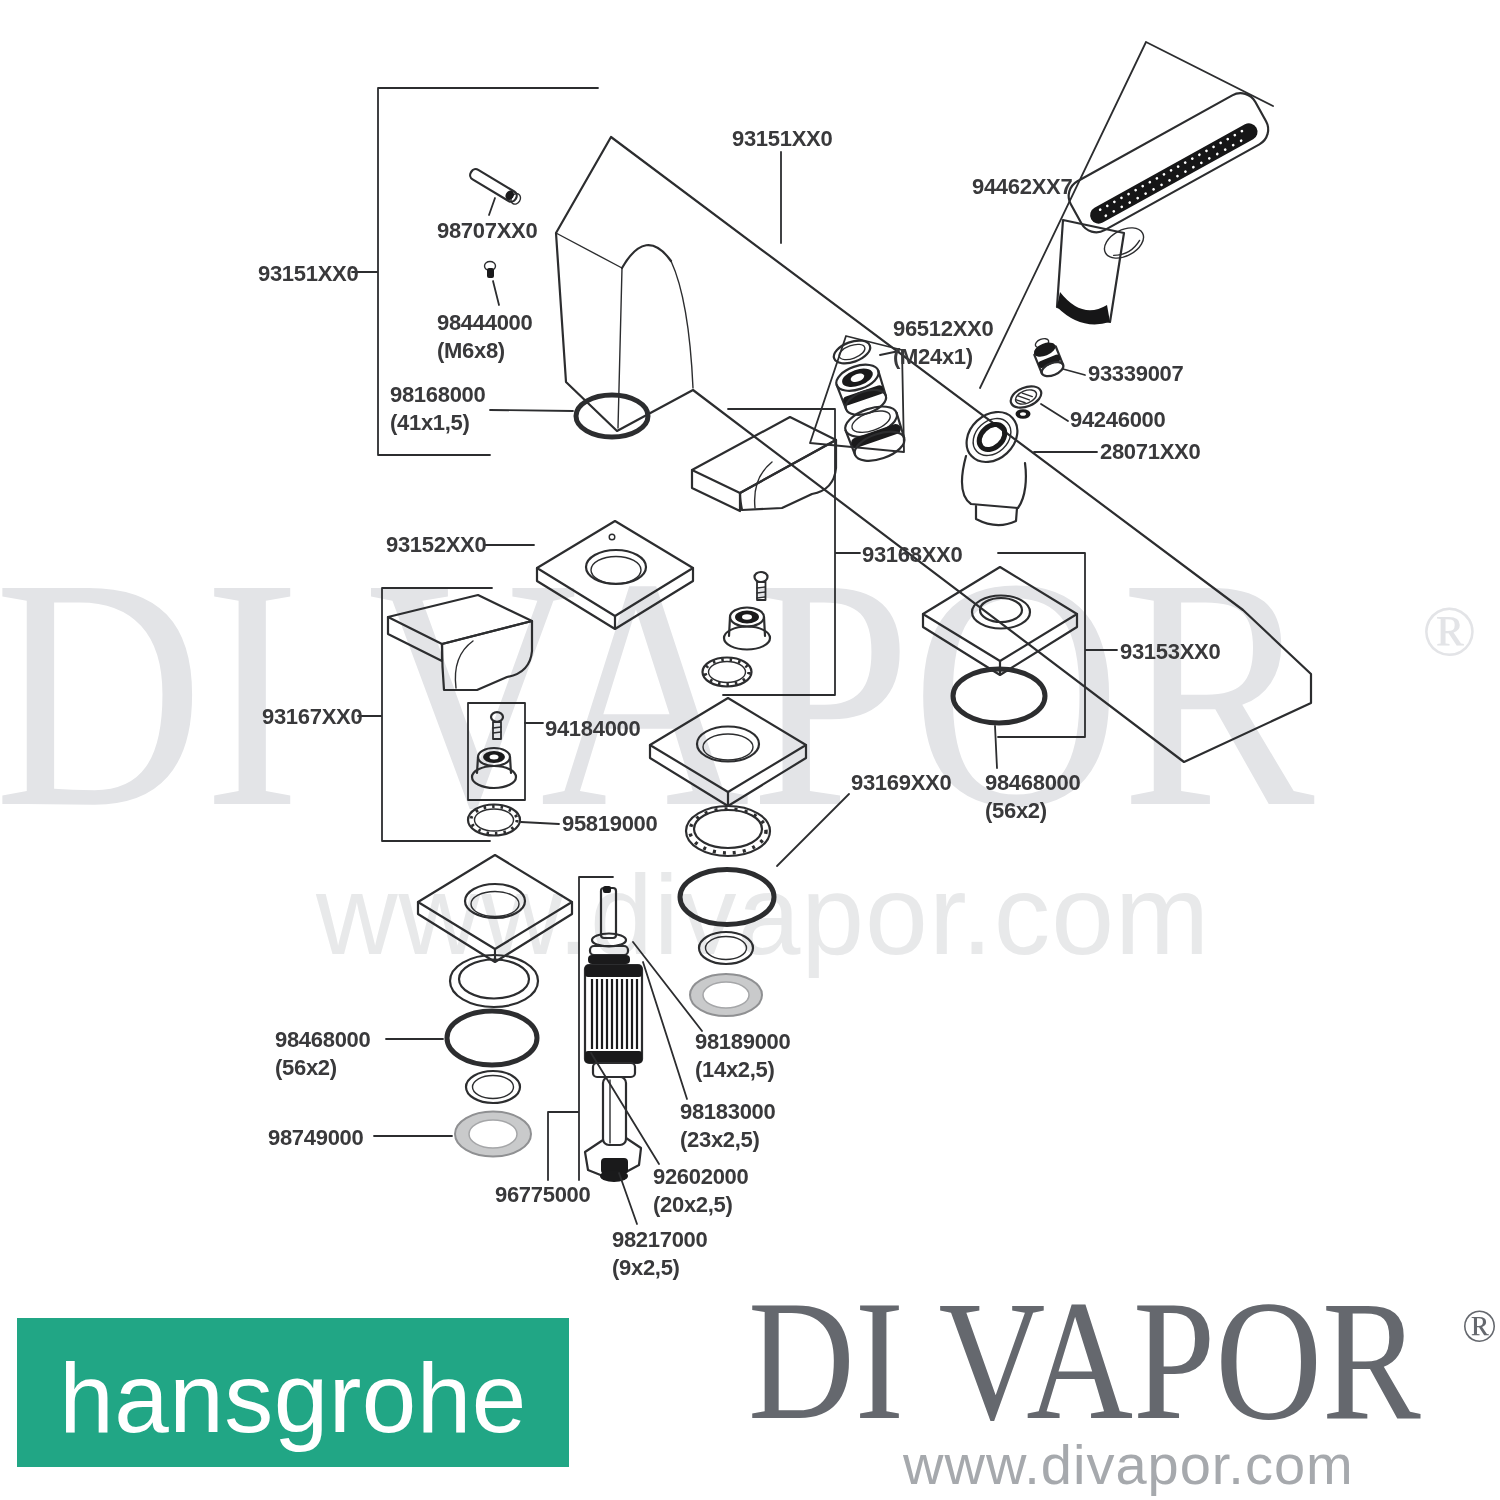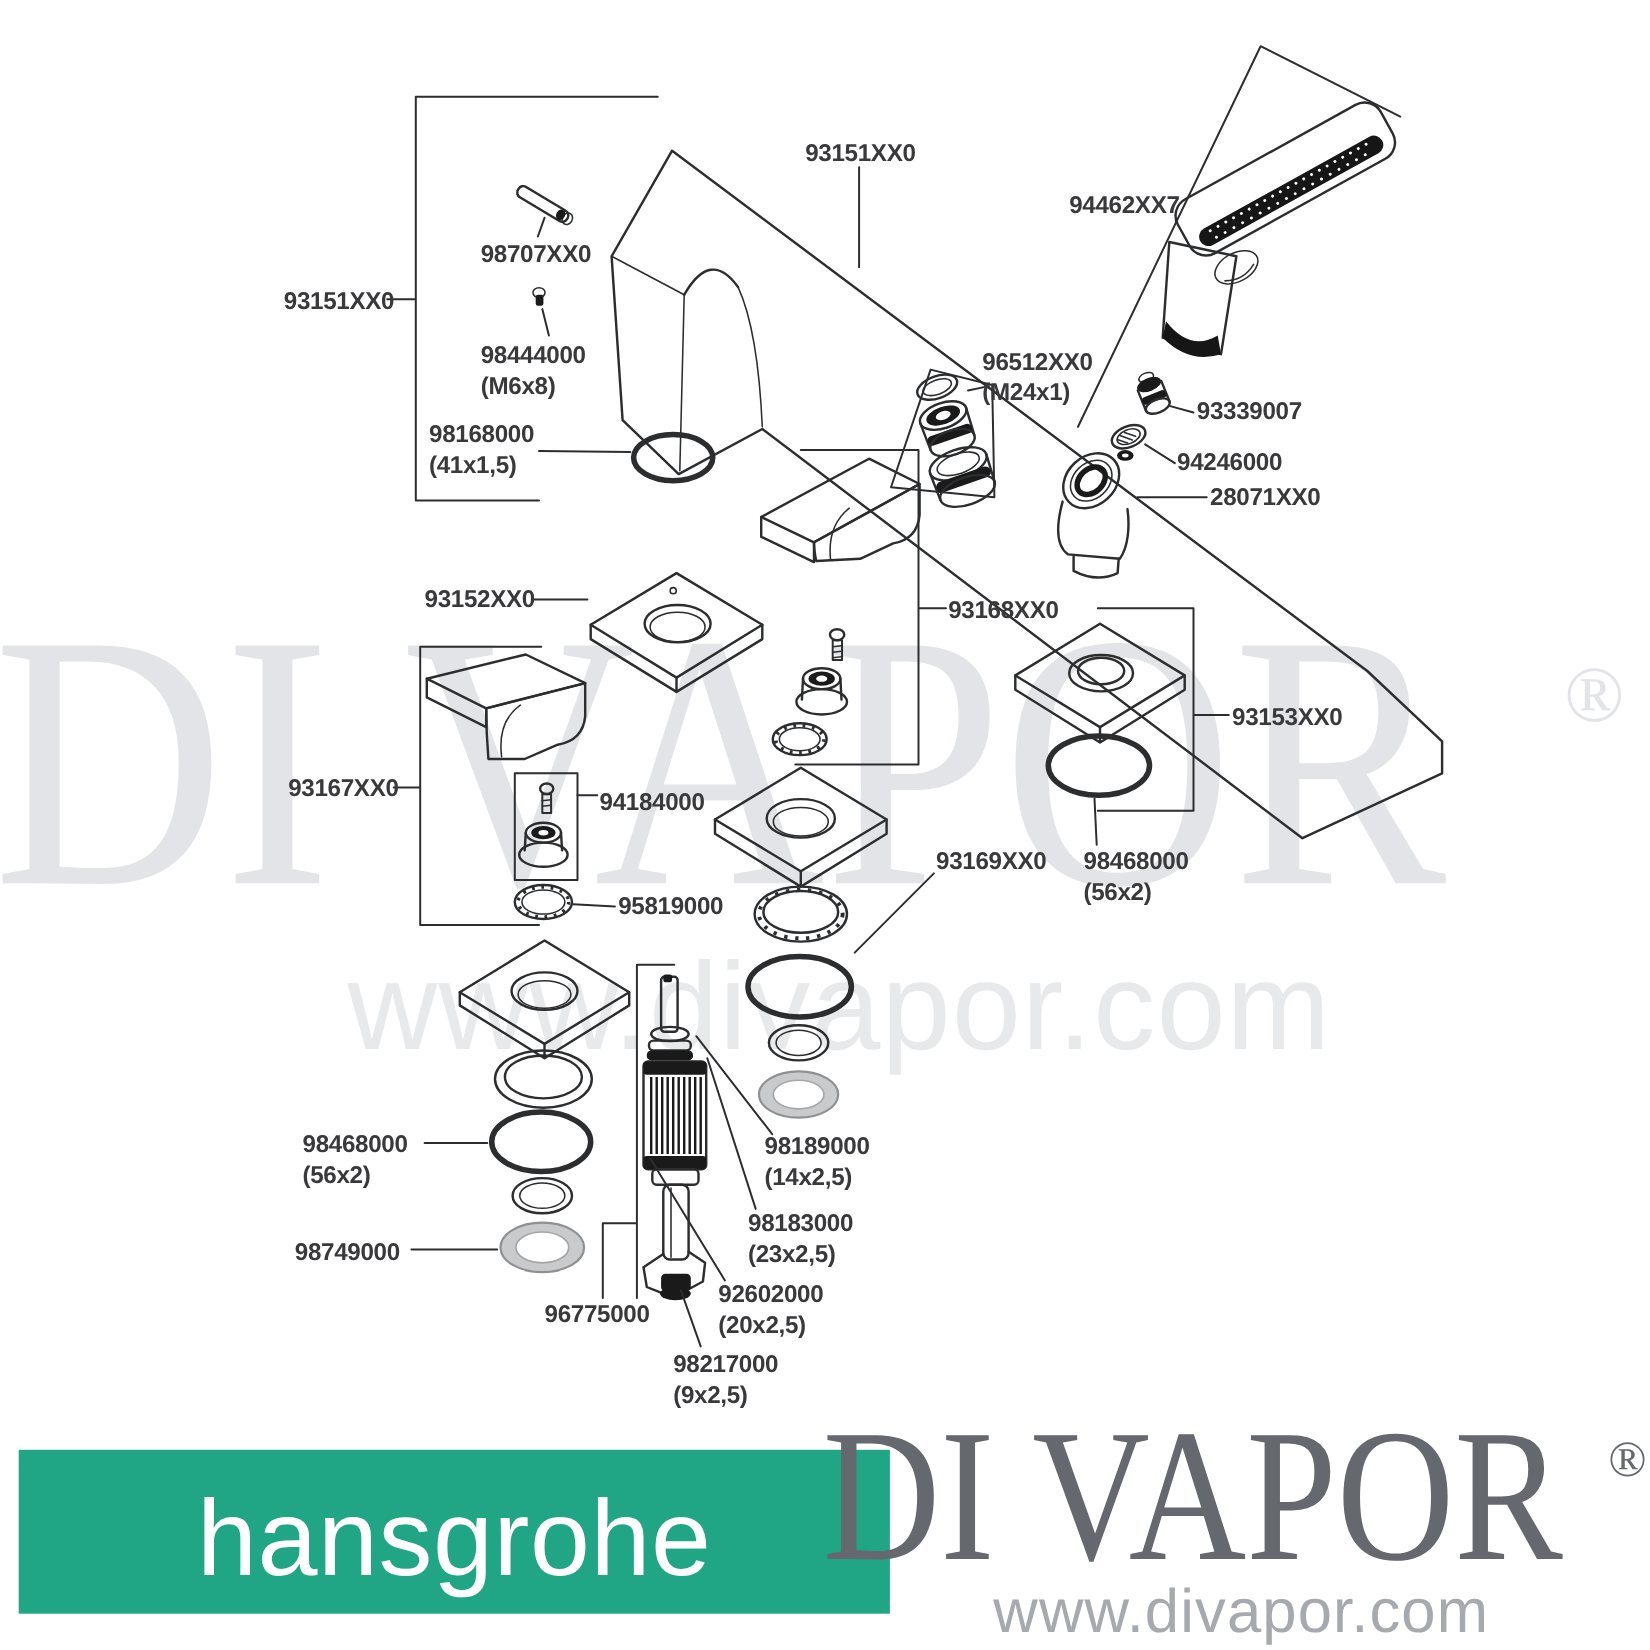--- a/index.html
+++ b/index.html
@@ -18,21 +18,21 @@
   svg#diagram .ln{fill:none;stroke:#2c2d2f;stroke-width:2.2;stroke-linejoin:round;stroke-linecap:round;}
   svg#diagram .thin{stroke-width:1.4;}
   svg#diagram .lead{fill:none;stroke:#2c2d2f;stroke-width:1.8;stroke-linejoin:round;stroke-linecap:round;}
   svg#diagram .fat{stroke-width:5;}
   svg#diagram .dark{fill:#1a1a1b;stroke:none;}
   svg#diagram .gray{fill:#c9cacb;stroke:#8f9092;stroke-width:2;}
   svg#diagram .grayin{fill:#ffffff;stroke:#a5a6a8;stroke-width:1.5;}
   svg#diagram text{font-family:"Liberation Sans",sans-serif;font-size:22px;font-weight:600;
           fill:#39393b;letter-spacing:-0.3px;}
   
-  .hg-box{position:absolute;left:17px;top:1318px;width:792px;height:149px;background:#21a685;
+  .hg-box{position:absolute;left:17px;top:1318px;width:552px;height:149px;background:#21a685;
           display:flex;align-items:center;justify-content:center;z-index:2;}
   .hg-box span{color:#ffffff;font-size:98px;font-weight:400;letter-spacing:0.5px;
           transform:translateY(6px);}
   .dv-brand{position:absolute;left:748px;top:1274px;font-family:"Liberation Serif",serif;
           font-size:172px;line-height:1;color:#65686e;transform:scaleX(.86);
           transform-origin:left top;white-space:nowrap;z-index:2;}
   .dv-reg{position:absolute;left:1462px;top:1300px;font-family:"Liberation Serif",serif;
           font-size:46px;color:#65686e;z-index:2;}
   .dv-url{position:absolute;left:903px;top:1432px;font-size:56px;color:#a6a9ad;
           letter-spacing:1px;z-index:2;}

